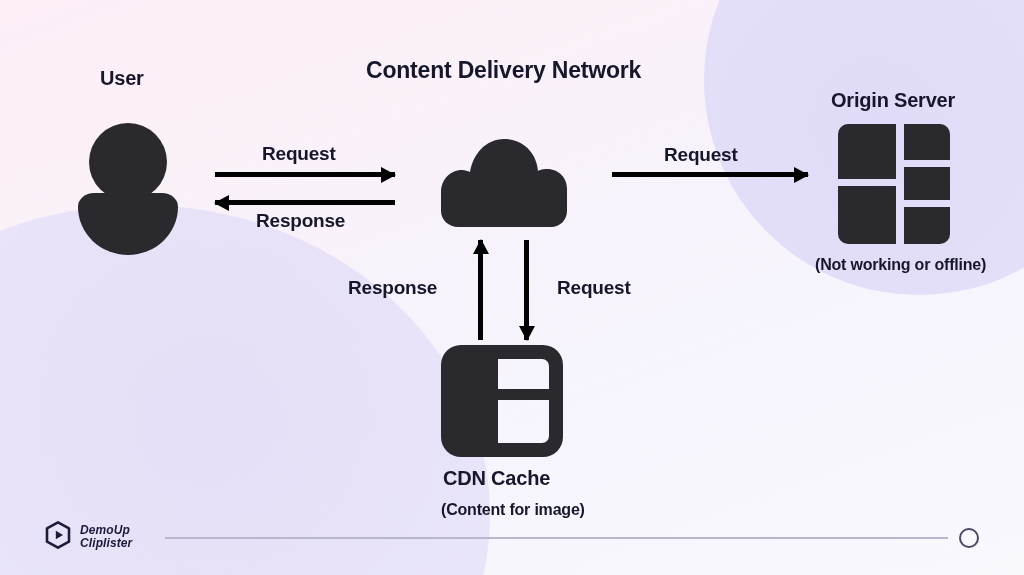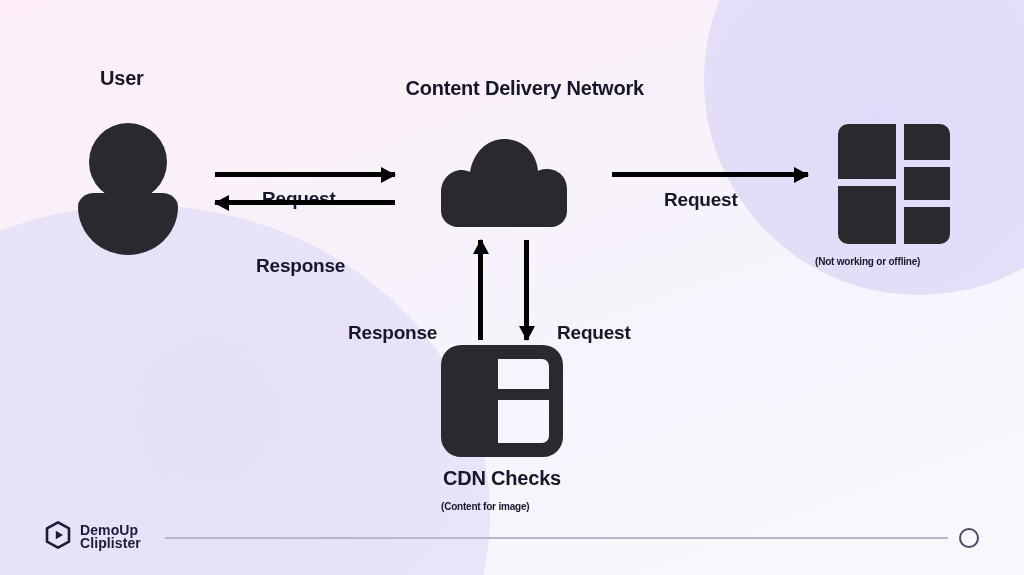--- a/index.html
+++ b/index.html
@@ -47,24 +47,24 @@
   }
 
   
   .label {
     position:absolute;
     color:#17172b;
     font-weight:700;
     white-space:nowrap;
     letter-spacing:-.2px;
   }
-  .title-lg  { font-size:20px; line-height:27px; text-align:right;margin-top:18px; }
+  .title-lg  { font-size:23px; line-height:27px; text-align:left; }
   .title-md  { font-size:20px; line-height:25px; }
-  .flow-lbl  { font-size:19px;margin-top:45px; }
-  .sub-sm    { font-size:10px; font-weight:700; }
+  .flow-lbl  { font-size:19px; }
+  .sub-sm    { font-size:16px; font-weight:700; }
 
   
   .user-head {
     position:absolute;
     width:78px; height:78px;
     border-radius:50%;
     background:#29292e;
   }
   .user-body {
     position:absolute;
@@ -132,22 +132,22 @@
   
   .cache { position:absolute; }
   .cache svg { display:block; }
 
   
   .logo-wrap {
     position:absolute;
     display:flex; align-items:center; gap:9px;
   }
   .logo-text {
-    font-size:14px; font-weight:800; line-height:13px;
-    color:#1d1b3a; letter-spacing:.1px;
+    font-size:12px; font-weight:800; line-height:13px;
+    color:#1d1b3a; letter-spacing:.1px;font-style:italic;
   }
   .slider-track {
     position:absolute;
     height:1.5px;
     background:#b8b5cc;
   }
   .slider-knob {
     position:absolute;
     width:20px; height:20px;
     border:2px solid #4b4a66;
@@ -192,20 +192,21 @@
           C 1 43 10 33 22 33
           C 25 33 28 34 30 35
           C 33 17 46 2 64 2
           Z"></path>
       </svg>
     </div>
 
     <div class="label flow-lbl" style="left:664px; top:144px;">Request</div>
     <div class="arrow-h rt" style="left:612px; top:172px; width:196px;"></div>
 
+    <div class="label title-md" style="left:831px; top:88px;">Origin Server</div>
 
     <div class="server" style="left:838px; top:124px;">
       <svg width="112" height="120" viewBox="0 0 112 120" aria-hidden="true">
         <g fill="#29292e">
           <path d="M10 0 H58 V55 H0 V10 A10 10 0 0 1 10 0 Z"></path>
           <path d="M0 62 H58 V120 H10 A10 10 0 0 1 0 110 Z"></path>
           <path d="M66 0 H102 A10 10 0 0 1 112 10 V36 H66 Z"></path>
           <path d="M66 43 H112 V76 H66 Z"></path>
           <path d="M66 83 H112 V110 A10 10 0 0 1 102 120 H66 Z"></path>
         </g>
@@ -223,21 +224,21 @@
     <div class="cache" style="left:441px; top:345px;">
       <svg width="122" height="112" viewBox="0 0 122 112" aria-hidden="true">
         <path fill="#29292e" fill-rule="evenodd" d="
           M 20 0 H 102 A 20 20 0 0 1 122 20 V 92 A 20 20 0 0 1 102 112 H 20 A 20 20 0 0 1 0 92 V 20 A 20 20 0 0 1 20 0 Z
           M 57 14 H 101 A 7 7 0 0 1 108 21 V 44 H 57 Z
           M 57 55 H 108 V 91 A 7 7 0 0 1 101 98 H 57 Z
         "></path>
       </svg>
     </div>
 
-    <div class="label title-md" style="left:443px; top:466px;">CDN Checks</div>
+    <div class="label title-md" style="left:443px; top:466px;">CDN Cache</div>
     <div class="label sub-sm" style="left:441px; top:501px;">(Content for image)</div>
 
     <div class="logo-wrap" style="left:45px; top:521px;">
       <span>
         <svg width="26" height="28" viewBox="0 0 26 28" aria-hidden="true">
           <path d="M13 1.4 L24 7.3 V20.7 L13 26.6 L2 20.7 V7.3 Z" fill="none" stroke="#1d1b3a" stroke-width="2.6" stroke-linejoin="round"></path>
           <path d="M10.8 9.8 L18 14 L10.8 18.2 Z" fill="#1d1b3a"></path>
         </svg>
       </span>
       <span class="logo-text">

